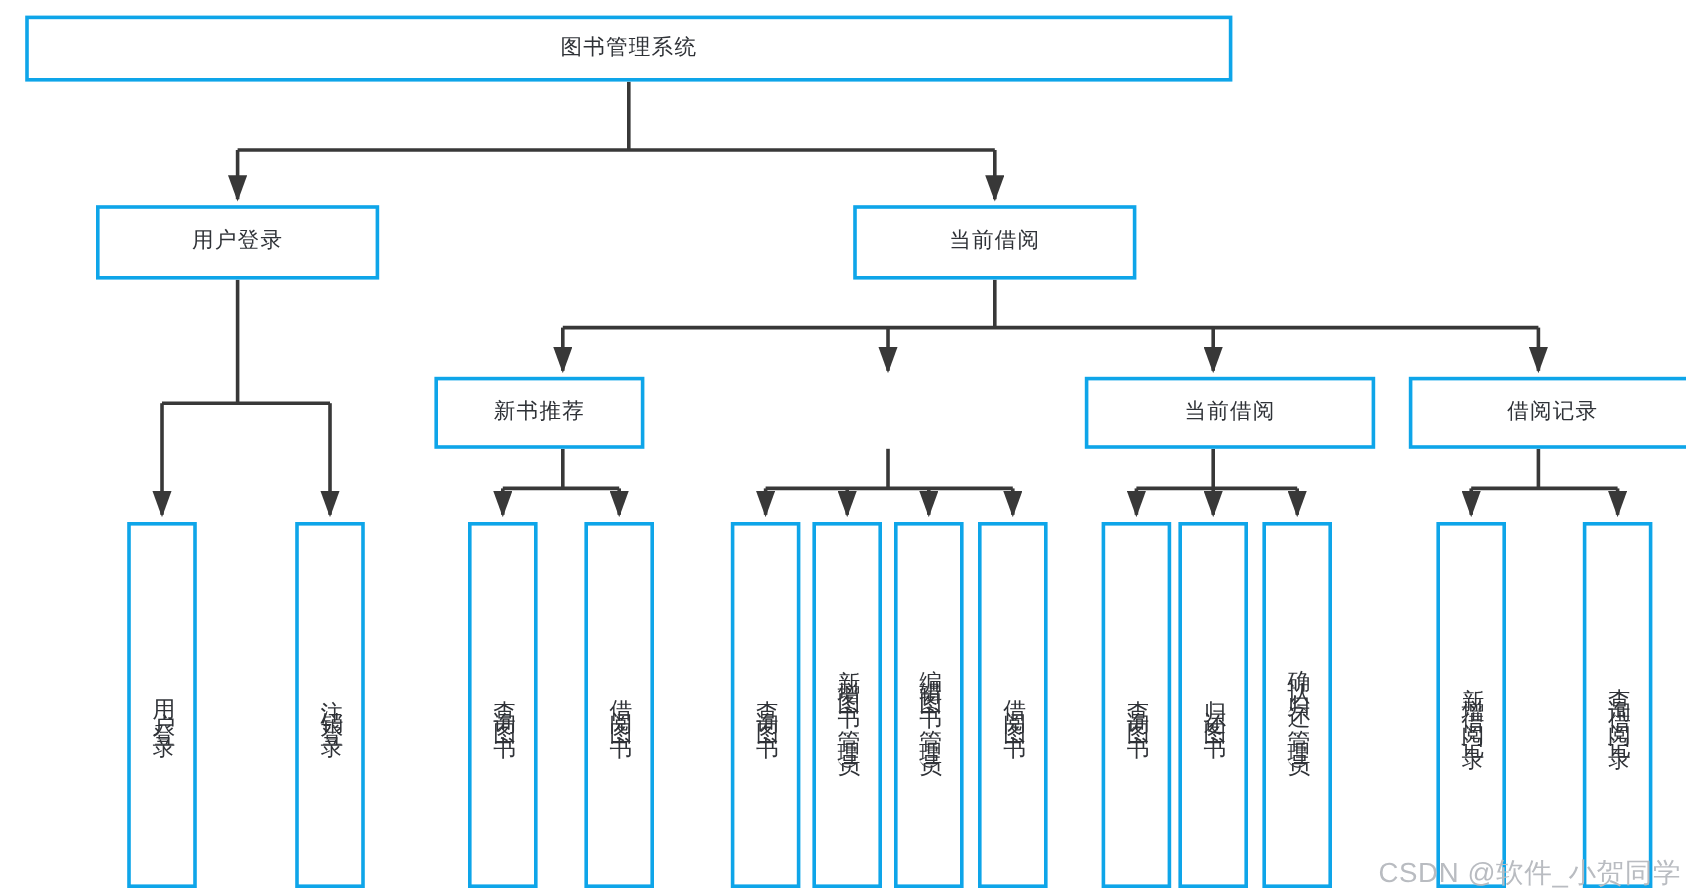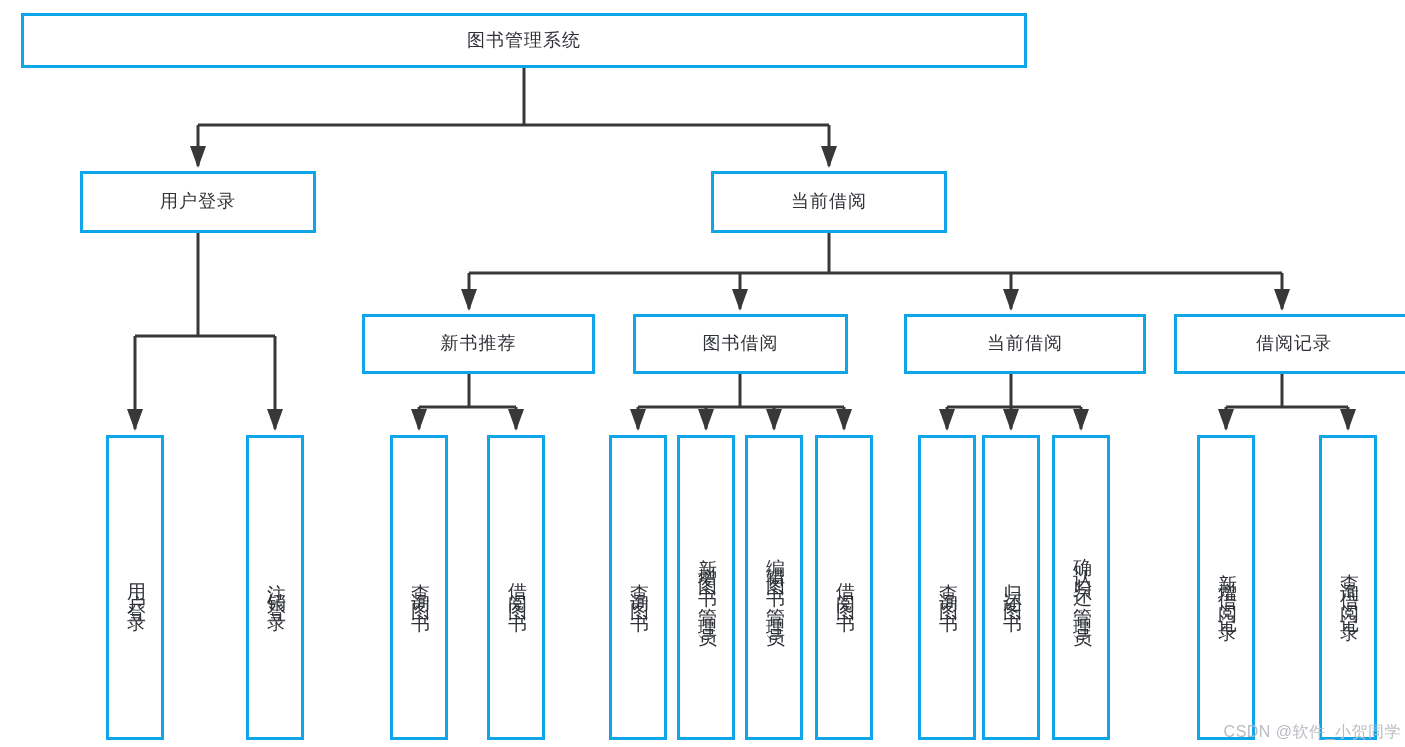--- a/index.html
+++ b/index.html
@@ -50,21 +50,21 @@
     height: 305px;
     writing-mode: vertical-rl;
     text-orientation: mixed;
     letter-spacing: 10px;
     font-size: 19px;
   }
   .watermark {
     position: absolute;
     right: 4px;
     bottom: 4px;
-    font-size: 16px;
+    font-size: 23px;
     color: #b9bcc1;
     letter-spacing: 0.5px;
     z-index: 3;
     white-space: nowrap;
   }
 </style>
 </head>
 <body>
 
 <div class="canvas">
@@ -117,22 +117,21 @@
       <path d="M1226,407 V429" marker-end="url(#arrow)"></path>
       <path d="M1348,407 V429" marker-end="url(#arrow)"></path>
     </g>
   </svg>
 
   <div class="node root hbox">图书管理系统</div>
 
   <div class="node lvl2 hbox" style="left:80px;">用户登录</div>
   <div class="node lvl2 hbox" style="left:711px;">当前借阅</div>
 
-  <div class="node lvl3 hbox" style="left:362px; width:233px;text-align:right;">新书推荐</div>
-  <div class="node lvl3 hbox" style="left:633px; width:215px;">图书借阅</div>
+  <div class="node lvl3 hbox" style="left:362px; width:175px;text-align:right;">新书推荐</div>
   <div class="node lvl3 hbox" style="left:904px; width:242px;">当前借阅</div>
   <div class="node lvl3 hbox" style="left:1174px; width:240px;">借阅记录</div>
 
   <div class="node leaf" style="left:106px;">用户登录</div>
   <div class="node leaf" style="left:246px;">注销登录</div>
 
   <div class="node leaf" style="left:390px;">查询图书</div>
   <div class="node leaf" style="left:487px;">借阅图书</div>
 
   <div class="node leaf" style="left:609px;">查询图书</div>

